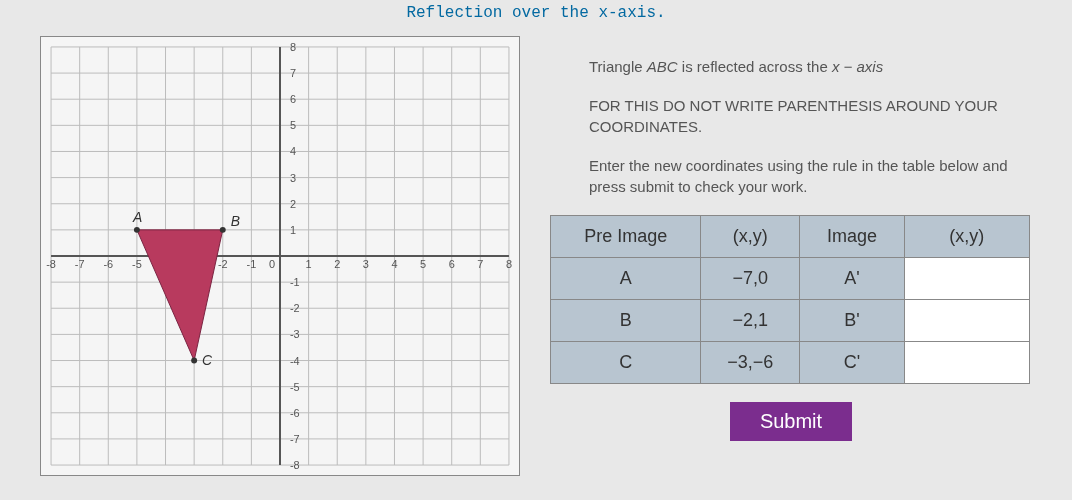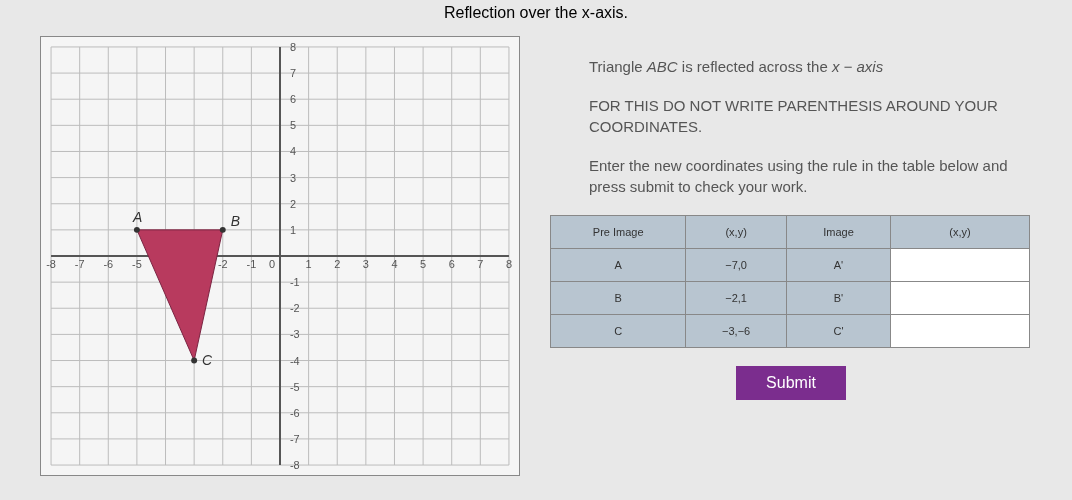--- a/index.html
+++ b/index.html
@@ -7,22 +7,23 @@
       font-family: Arial, sans-serif;
       background: #e8e8e8;
       width: 1072px;
       height: 500px;
       overflow: hidden;
       color: #444;
     }
     .page-title {
       text-align: center;
       font-size: 16px;
-      color: #000000;
+      color: #0369a1;
       padding: 4px 0;
+      font-family: Liberation Mono, monospace;
     }
     .container {
       display: flex;
       gap: 30px;
       padding: 10px 40px;
     }
     .graph-panel {
       flex: 0 0 480px;
     }
     .grid-wrap {
@@ -52,23 +53,23 @@
     .table-wrap {
       margin-top: 10px;
     }
     table {
       border-collapse: collapse;
       width: 100%;
       max-width: 480px;
     }
     th, td {
       border: 1px solid #888;
-      padding: 10px 18px;
+      padding: 10px 12px;
       text-align: center;
-      font-size: 11px;
+      font-size: 18px;
     }
     th {
       background: #b8c5d0;
       color: #333;
       font-weight: normal;
     }
     td.hdr-col {
       background: #b8c5d0;
       color: #333;
     }
@@ -78,21 +79,21 @@
     }
     .submit-row {
       text-align: center;
       margin-top: 18px;
     }
     .submit-btn {
       background: #7b2d8e;
       color: #fff;
       border: none;
       padding: 8px 30px;
-      font-size: 16px;
+      font-size: 20px;
       cursor: pointer;
     }
   </style>
 </head>
 <body>
 
 <div class="page-title">Reflection over the x-axis.</div>
 
 <div class="container">
 

